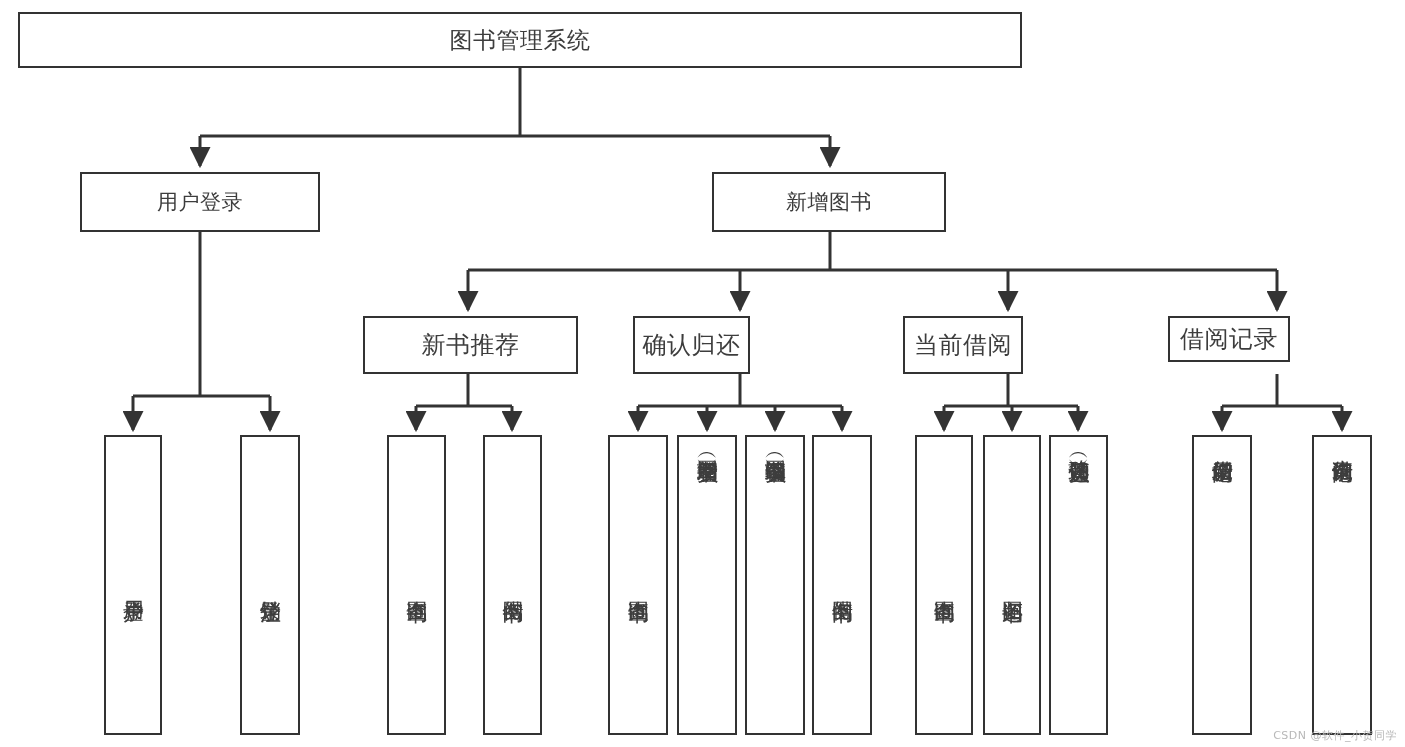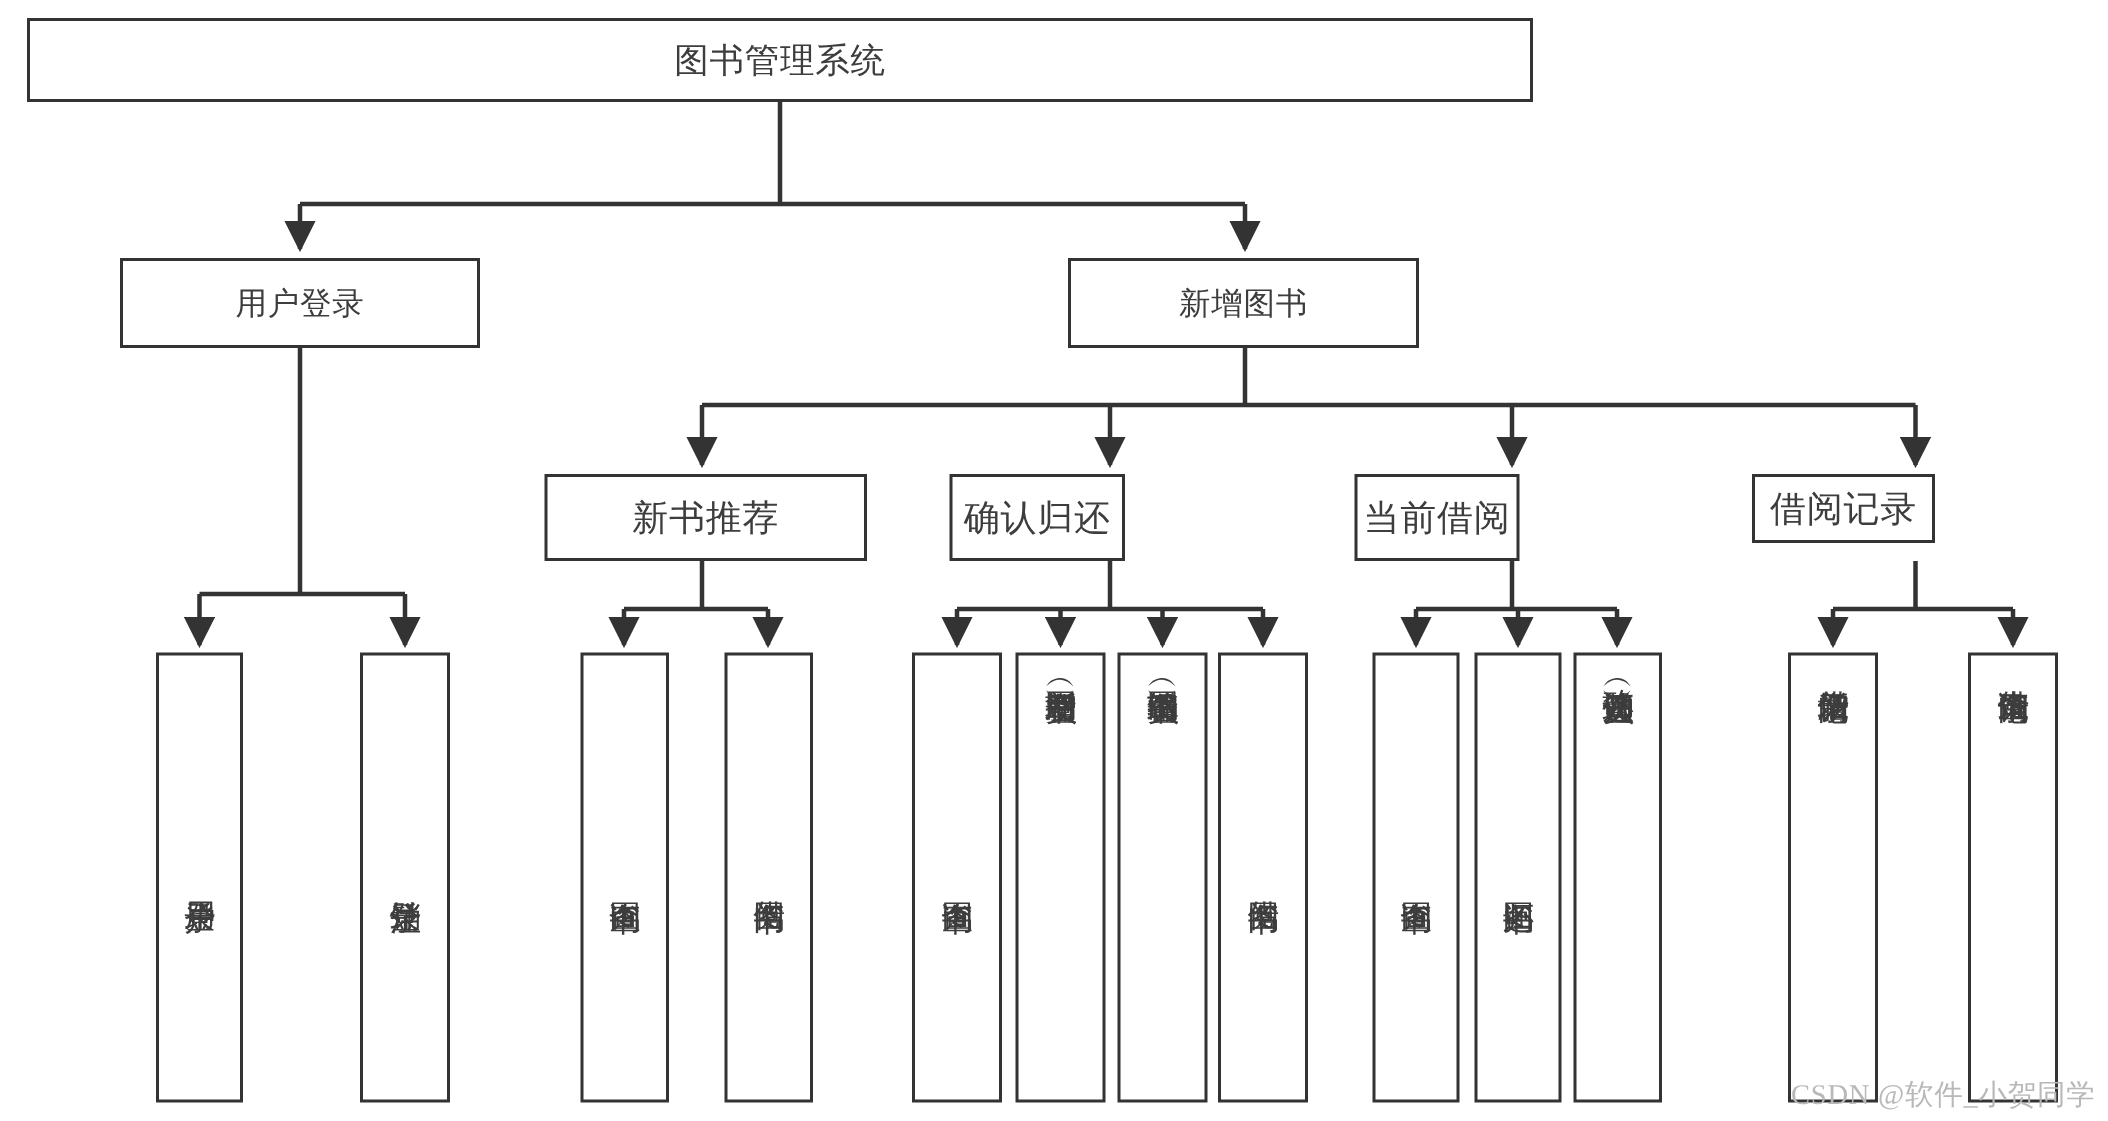--- a/index.html
+++ b/index.html
@@ -9,21 +9,20 @@
   }
   body {
     font-family: "DejaVu Sans", "Liberation Sans", sans-serif;
   }
   #canvas {
     position: relative;
     width: 1405px;
     height: 747px;
     background: #ffffff;
     overflow: hidden;
-    font-family: Liberation Serif, serif;
   }
   #edges {
     position: absolute;
     left: 0;
     top: 0;
     width: 1405px;
     height: 747px;
   }
   .node {
     position: absolute;
@@ -56,21 +55,21 @@
     white-space: nowrap;
   }
   .node.leaf.short {
     justify-content: center;
     padding-top: 0;
   }
   #watermark {
     position: absolute;
     right: 8px;
     bottom: 4px;
-    font-size: 19px;
+    font-size: 11px;
     color: #b8b8b8;
     letter-spacing: 0.5px;
     white-space: nowrap;
   }
 </style>
 </head>
 <body>
 
 <div id="canvas">
 
@@ -123,21 +122,21 @@
       <path d="M 1342 406 L 1342 430" marker-end="url(#arrow)"></path>
     </g>
   </svg>
 
   <div id="nodes-layer">
       <div class="node level0" style="left: 18px; top: 12px; width: 1004px; height: 56px;">图书管理系统</div>
       <div class="node level1" style="left: 80px; top: 172px; width: 240px; height: 60px;">用户登录</div>
       <div class="node level1" style="left: 712px; top: 172px; width: 234px; height: 60px;">新增图书</div>
       <div class="node level2" style="left: 363px; top: 316px; width: 215px; height: 58px;">新书推荐</div>
       <div class="node level2" style="left: 633px; top: 316px; width: 117px; height: 58px;">确认归还</div>
-      <div class="node level2" style="left: 903px; top: 316px; width: 110px; height: 58px;">当前借阅</div>
+      <div class="node level2" style="left: 903px; top: 316px; width: 120px; height: 58px;">当前借阅</div>
       <div class="node level2" style="left: 1168px; top: 316px; width: 122px; height: 46px;">借阅记录</div>
       <div class="node leaf short" style="left: 104px; top: 435px; width: 58px; height: 300px;">用户登录</div>
       <div class="node leaf short" style="left: 240px; top: 435px; width: 60px; height: 300px;">注销登录</div>
       <div class="node leaf short" style="left: 387px; top: 435px; width: 59px; height: 300px;">查询图书</div>
       <div class="node leaf short" style="left: 483px; top: 435px; width: 59px; height: 300px;">借阅图书</div>
       <div class="node leaf short" style="left: 608px; top: 435px; width: 60px; height: 300px;">查询图书</div>
       <div class="node leaf" style="left: 677px; top: 435px; width: 60px; height: 300px;">新增图书（管理员）</div>
       <div class="node leaf" style="left: 745px; top: 435px; width: 60px; height: 300px;">编辑图书（管理员）</div>
       <div class="node leaf short" style="left: 812px; top: 435px; width: 60px; height: 300px;">借阅图书</div>
       <div class="node leaf short" style="left: 915px; top: 435px; width: 58px; height: 300px;">查询图书</div>

